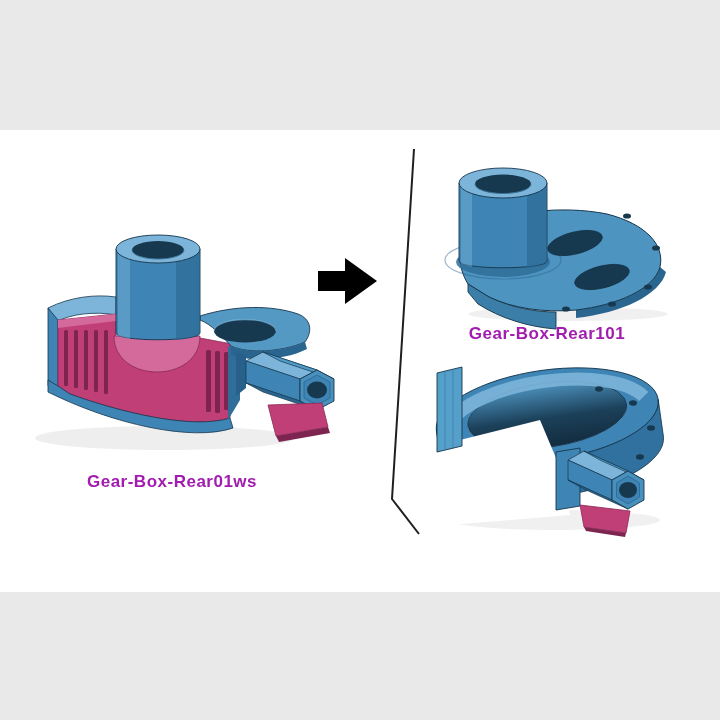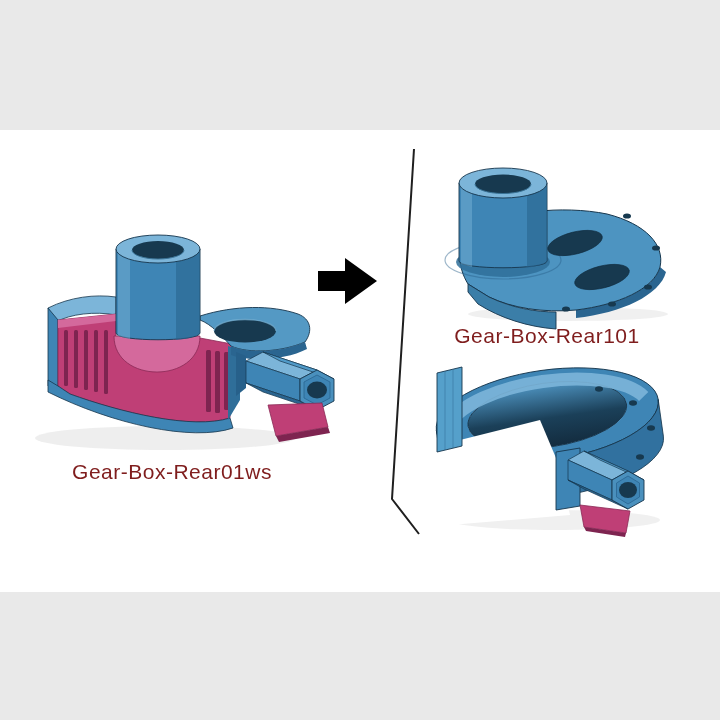--- a/index.html
+++ b/index.html
@@ -1,21 +1,21 @@
 <!DOCTYPE html>
 <html><head>
 <meta charset="utf-8">
 <style>
   html,body{margin:0;padding:0;background:#e9e9e9;}
   .stage{position:relative;width:720px;height:720px;background:#e9e9e9;overflow:hidden;
          font-family:"Liberation Sans",sans-serif;}
   .band{position:absolute;left:0;top:130px;width:720px;height:462px;background:#ffffff;}
   svg.art{position:absolute;left:0;top:0;}
-  .part-label{position:absolute;transform:translateX(-50%);font-size:21px;color:#7f1d1d;
-              letter-spacing:.5px;white-space:nowrap;}
+  .part-label{position:absolute;transform:translateX(-50%);font-size:17px;color:#a21caf;
+              letter-spacing:.5px;white-space:nowrap;font-weight:bold;}
 </style>
 </head>
 <body>
 
 <div class="stage">
   <div class="band"></div>
 
   <svg class="art" width="720" height="720" viewBox="0 0 720 720">
     <defs>
       <linearGradient id="cav" x1="0" y1="0" x2="0" y2="1">
@@ -131,15 +131,15 @@
       <path fill="#2a6590" stroke="#16364d" stroke-width="0.7" d="M584,489 L568,480 L612,500 L628,509 Z"></path>
       <path fill="#4a90bd" stroke="#16364d" stroke-width="0.9" d="M628,471 L644,480 L644,500 L628,509 L612,500 L612,480 Z"></path>
       <path fill="#3e85b5" stroke="#2a6590" stroke-width="0.8" d="M628,476 L639.5,483 L639.5,497 L628,504 L616.5,497 L616.5,483 Z"></path>
       <ellipse cx="628" cy="490" rx="9" ry="8" fill="#17394f"></ellipse>
 
       <path fill="#bf3f76" stroke="#8a2a55" stroke-width="0.8" d="M580,505 L630,511 L626,533 L584,527 Z"></path>
       <path fill="#7e2450" d="M584,527 L626,533 L625,537 L586,531 Z"></path>
     </g>
   </svg>
 
-  <div class="part-label" style="left:172px;top:460px">Gear-Box-Rear01ws</div>
+  <div class="part-label" style="left:172px;top:472px">Gear-Box-Rear01ws</div>
   <div class="part-label" style="left:547px;top:324px">Gear-Box-Rear101</div>
 </div>
 
 </body></html>

